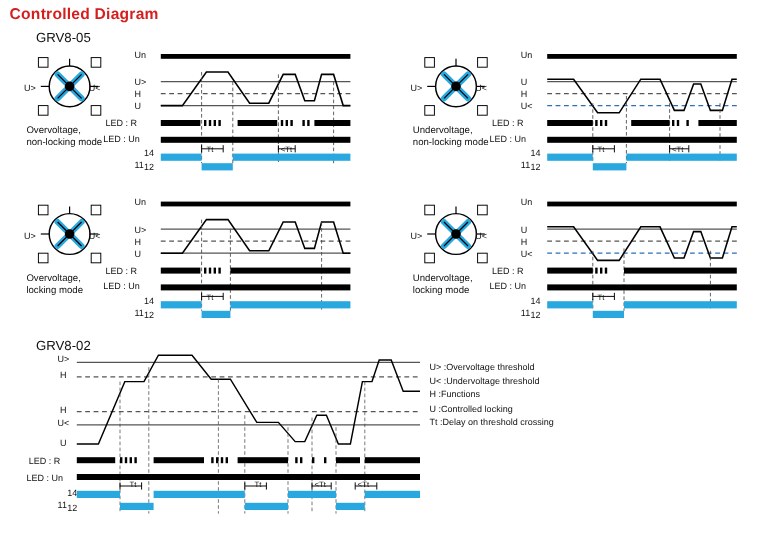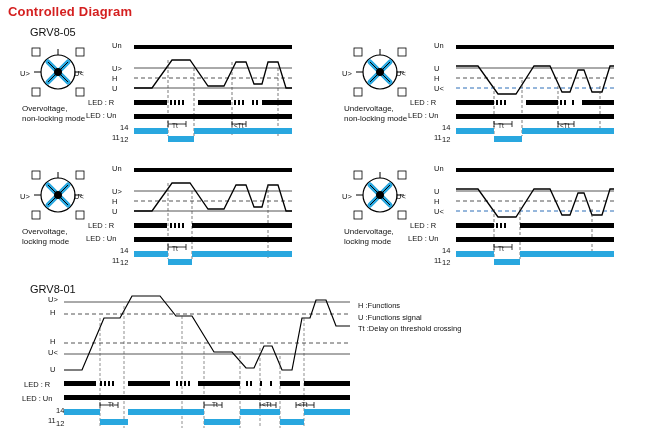--- a/index.html
+++ b/index.html
@@ -305,21 +305,21 @@
       <rect x="44" y="96" width="26" height="6" fill="#29a7df"></rect>
       <rect x="70" y="88" width="94" height="6" fill="#29a7df"></rect>
       <line x1="44" y1="84" x2="62" y2="84" stroke="#000" stroke-width=".8"></line>
       <line x1="44" y1="81" x2="44" y2="87" stroke="#000" stroke-width=".8"></line>
       <line x1="62" y1="81" x2="62" y2="87" stroke="#000" stroke-width=".8"></line>
     </svg>
   </div>
   <div class="abs tlab" style="left:168px;top:82px;">Tt</div>
 </div>
 
-<div class="abs sec-label" style="left:30px;top:283px;">GRV8-01</div>
+<div class="abs sec-label" style="left:30px;top:283px;">GRV8-02</div>
 
 <div class="abs" style="left:20px;top:296px;width:330px;height:145px;">
   <div class="abs sig-label" style="left:28px;top:0px;">U&gt;</div>
   <div class="abs sig-label" style="left:30px;top:13px;">H</div>
   <div class="abs sig-label" style="left:30px;top:42px;">H</div>
   <div class="abs sig-label" style="left:28px;top:53px;">U&lt;</div>
   <div class="abs sig-label" style="left:30px;top:70px;">U</div>
   <div class="abs sig-label" style="left:4px;top:85px;">LED : R</div>
   <div class="abs sig-label" style="left:2px;top:99px;">LED : Un</div>
   <div class="abs sig-label" style="left:36px;top:111px;">14</div>
@@ -387,16 +387,18 @@
       <line x1="250" y1="106" x2="250" y2="112" stroke="#000" stroke-width=".8"></line>
     </svg>
   </div>
   <div class="abs tlab" style="left:88px;top:105px;">Tt</div>
   <div class="abs tlab" style="left:192px;top:105px;">Tt</div>
   <div class="abs tlab" style="left:242px;top:105px;">&lt;Tt</div>
   <div class="abs tlab" style="left:278px;top:105px;">&lt;Tt</div>
 </div>
 
 <div class="abs" style="left:358px;top:300px;">
+  <div class="legend">U&gt; :Overvoltage threshold</div>
+  <div class="legend">U&lt; :Undervoltage threshold</div>
   <div class="legend">H  :Functions</div>
-  <div class="legend">U  :Functions signal</div>
+  <div class="legend">U  :Controlled locking</div>
   <div class="legend">Tt :Delay on threshold crossing</div>
 </div>
 
 </body></html>

